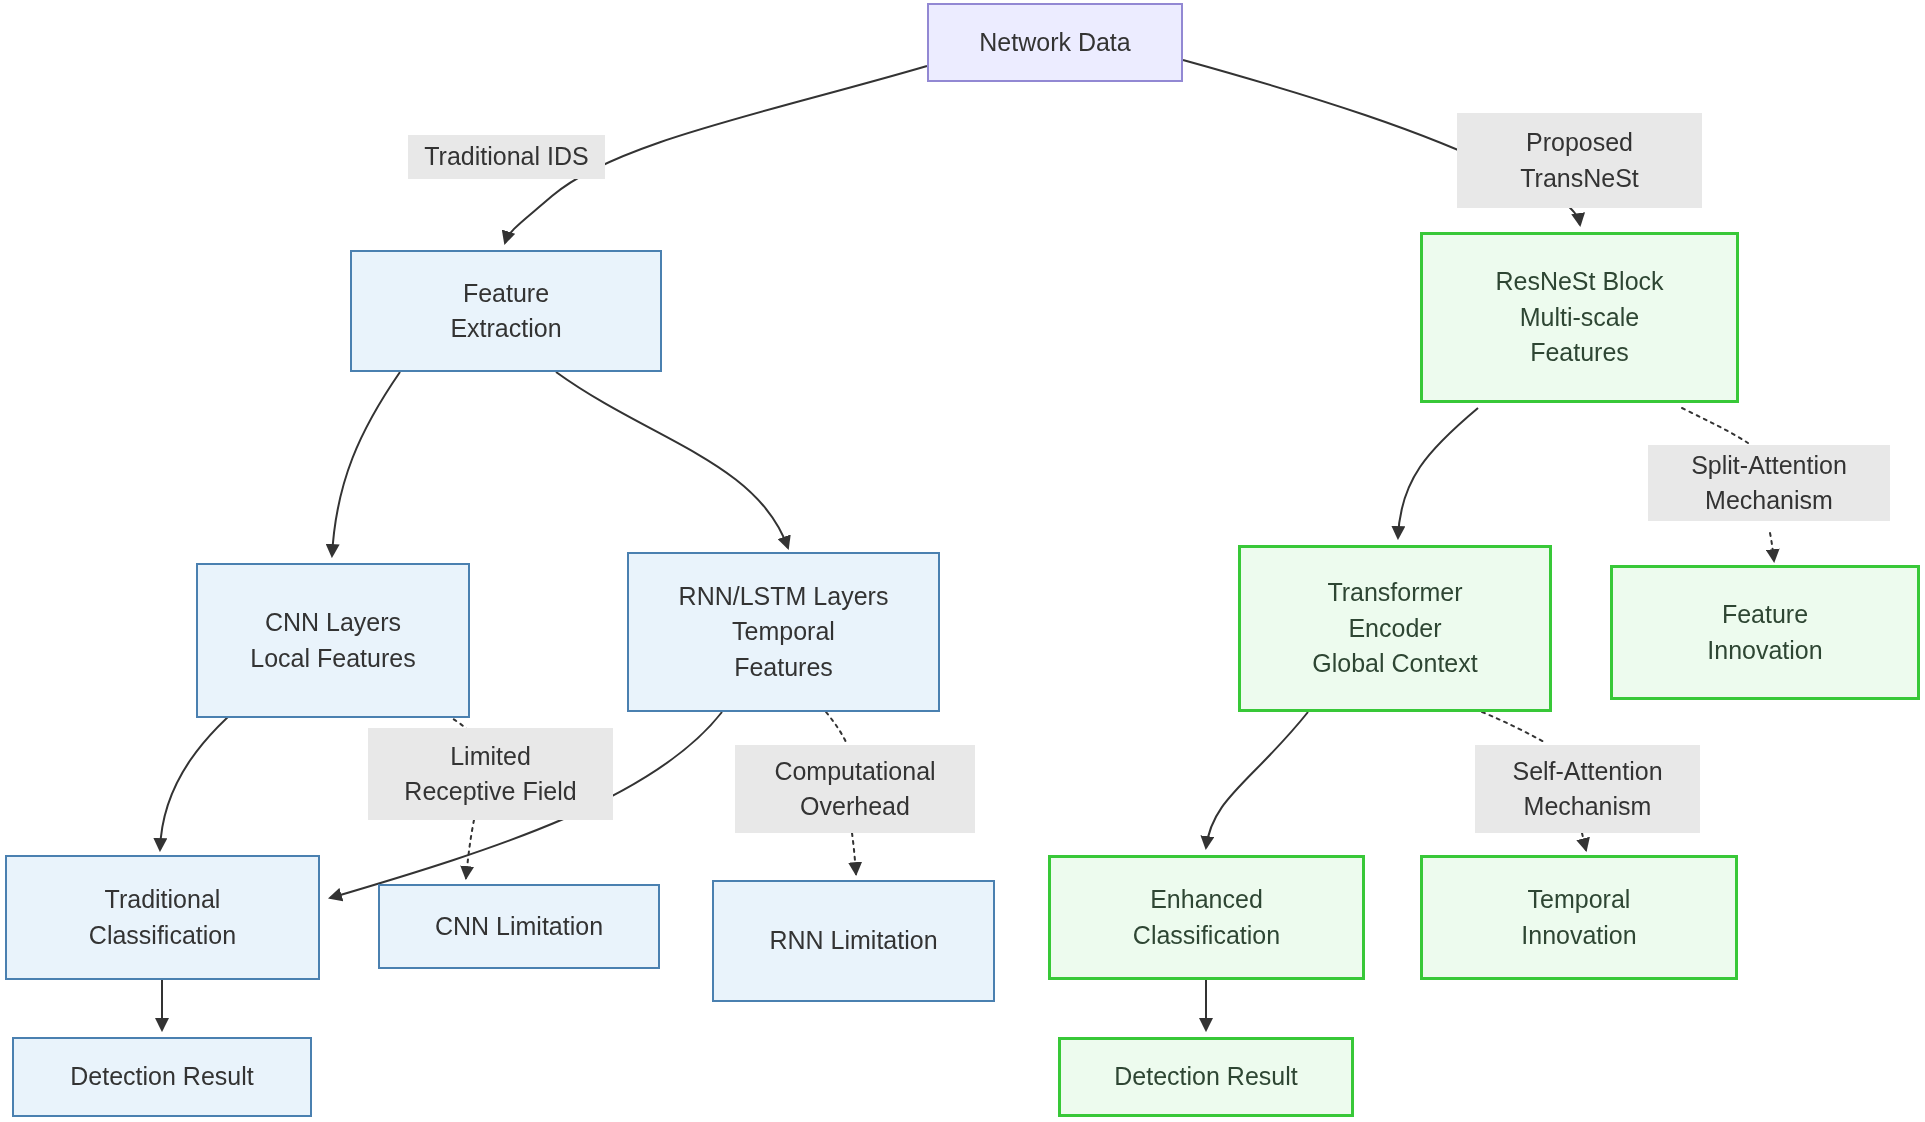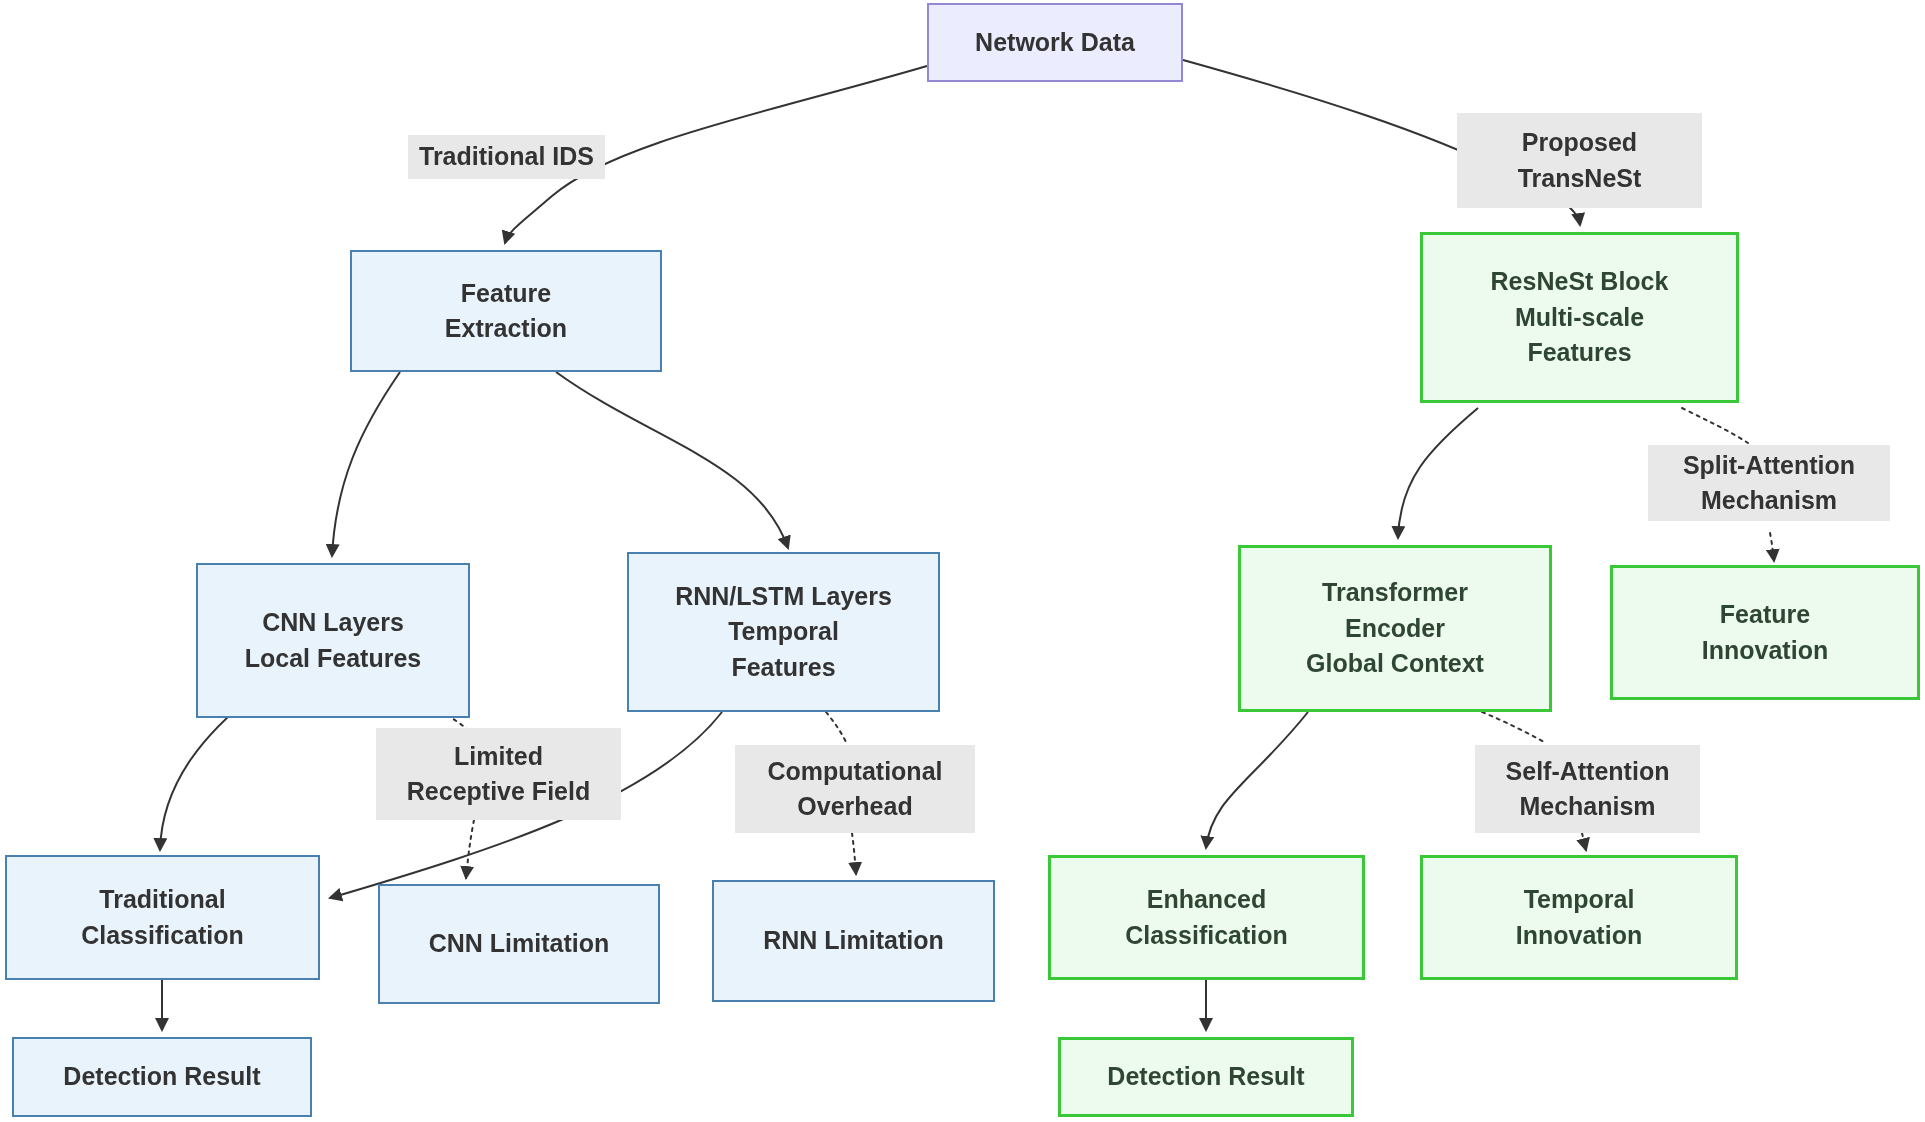--- a/index.html
+++ b/index.html
@@ -9,21 +9,21 @@
     --edge-label-bg:#e8e8e8; --edge-line:#333333; --text:#333333;
   }
   html,body{margin:0;padding:0;background:#ffffff;}
   body{font-family:"Liberation Sans", sans-serif;}
   .canvas{
     position:relative;width:1925px;height:1122px;background:#ffffff;overflow:hidden;
   }
   .edges{position:absolute;left:0;top:0;width:1925px;height:1122px;}
   .node,.edge-label{
     position:absolute;display:flex;align-items:center;justify-content:center;
-    text-align:center;font-weight:700;font-size:25px;line-height:1.42;
+    text-align:center;font-weight:400;font-size:25px;line-height:1.42;
     color:var(--text);white-space:pre-line;box-sizing:border-box;
   }
   .node-root{background:var(--root-fill);border:2px solid var(--root-border);}
   .node-blue{background:var(--traditional-fill);border:2px solid var(--traditional-border);}
   .node-green{background:var(--proposed-fill);border:3px solid var(--proposed-border);color:#2e4633;}
   .edge-label{background:var(--edge-label-bg);padding:2px 8px;}
   path.solid{stroke:var(--edge-line);stroke-width:2;fill:none;}
   path.dotted{stroke:var(--edge-line);stroke-width:2;fill:none;stroke-dasharray:3 5;stroke-linecap:round;}
 </style>
 </head>
@@ -79,42 +79,42 @@
 
   <div class="node node-blue" style="left:350px;top:250px;width:312px;height:122px">Feature
 Extraction</div>
   <div class="node node-blue" style="left:196px;top:563px;width:274px;height:155px">CNN Layers
 Local Features</div>
   <div class="node node-blue" style="left:627px;top:552px;width:313px;height:160px">RNN/LSTM Layers
 Temporal
 Features</div>
   <div class="node node-blue" style="left:5px;top:855px;width:315px;height:125px">Traditional
 Classification</div>
-  <div class="node node-blue" style="left:378px;top:884px;width:282px;height:120px">CNN Limitation</div>
+  <div class="node node-blue" style="left:378px;top:884px;width:282px;height:85px">CNN Limitation</div>
   <div class="node node-blue" style="left:712px;top:880px;width:283px;height:122px">RNN Limitation</div>
   <div class="node node-blue" style="left:12px;top:1037px;width:300px;height:80px">Detection Result</div>
 
   <div class="node node-green" style="left:1420px;top:232px;width:319px;height:171px">ResNeSt Block
 Multi-scale
 Features</div>
   <div class="node node-green" style="left:1238px;top:545px;width:314px;height:167px">Transformer
 Encoder
 Global Context</div>
   <div class="node node-green" style="left:1610px;top:565px;width:310px;height:135px">Feature
 Innovation</div>
   <div class="node node-green" style="left:1048px;top:855px;width:317px;height:125px">Enhanced
 Classification</div>
   <div class="node node-green" style="left:1420px;top:855px;width:318px;height:125px">Temporal
 Innovation</div>
   <div class="node node-green" style="left:1058px;top:1037px;width:296px;height:80px">Detection Result</div>
 
   <div class="edge-label" style="left:408px;top:135px;width:197px;height:44px">Traditional IDS</div>
   <div class="edge-label" style="left:1457px;top:113px;width:245px;height:95px">Proposed
 TransNeSt</div>
-  <div class="edge-label" style="left:376px;top:728px;width:245px;height:92px">Limited
+  <div class="edge-label" style="left:368px;top:728px;width:245px;height:92px">Limited
 Receptive Field</div>
   <div class="edge-label" style="left:735px;top:745px;width:240px;height:88px">Computational
 Overhead</div>
   <div class="edge-label" style="left:1648px;top:445px;width:242px;height:76px">Split-Attention
 Mechanism</div>
   <div class="edge-label" style="left:1475px;top:745px;width:225px;height:88px">Self-Attention
 Mechanism</div>
 
 </div>
 

